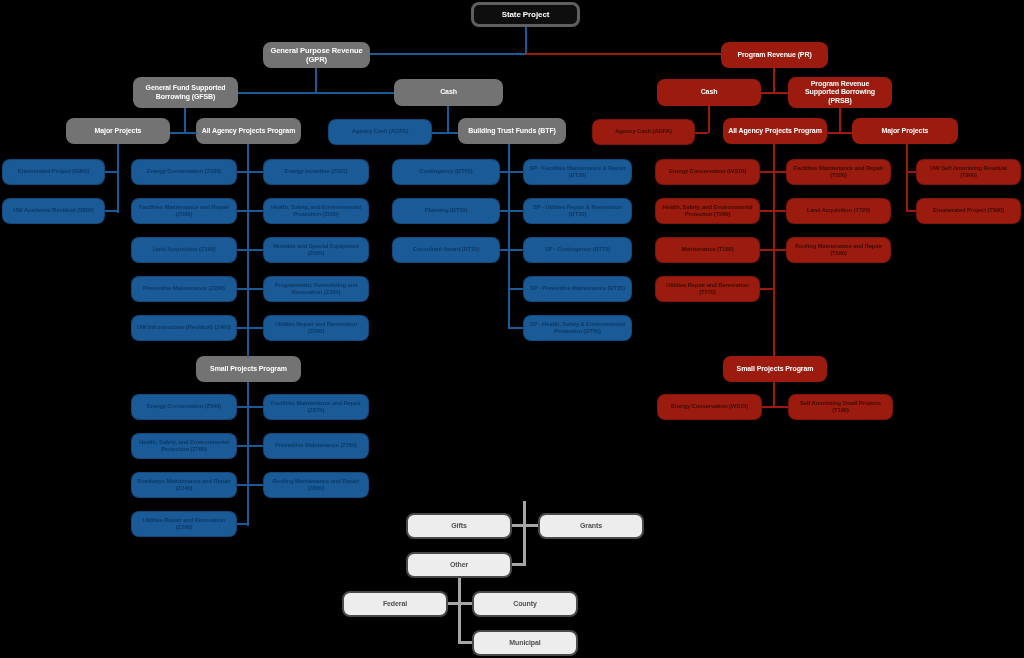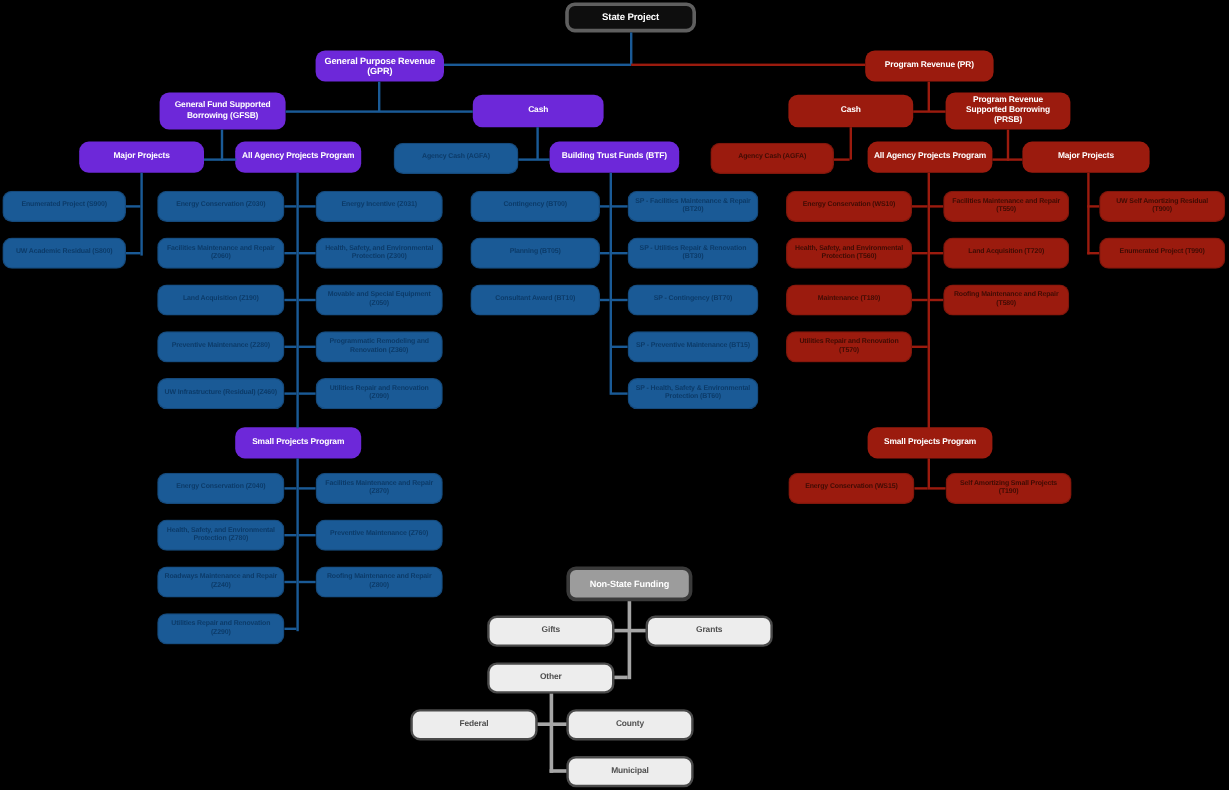--- a/index.html
+++ b/index.html
@@ -1,21 +1,21 @@
 <!DOCTYPE html>
 <html><head>
 <meta charset="utf-8">
 <style>
   *{margin:0;padding:0;box-sizing:border-box}
   html,body{background:#000}
   body{width:1024px;height:658px;position:relative;font-family:"Liberation Sans",sans-serif;overflow:hidden}
   #stage{position:absolute;left:0;top:0;width:1024px;height:658px}
   .box{position:absolute;display:flex;align-items:center;justify-content:center;text-align:center;
        border-radius:8px;font-weight:bold;line-height:1.22;padding:1px 5px;letter-spacing:-0.1px}
-  .bp{background:#6d28d9;color:#FFFFFF;font-size:7px}
+  .bp{background:#737373;color:#FFFFFF;font-size:7px}
   .big{font-size:7.6px}
   .bl{background:#1A5A96;color:#0C3B69;font-size:5.8px;border:1px solid rgba(0,0,0,.18)}
   .rp{background:#9B1B0E;color:#FFFFFF;font-size:7px}
   .rl{background:#9B1B0E;color:#3F0C04;font-size:5.8px;border:1px solid rgba(0,0,0,.18)}
   .root-box{background:#0E0E0E;border:3px solid #5F5F5F;color:#FFFFFF;font-size:8px}
   .ns-head{background:#9C9C9C;border:3px solid #3A3A3A;color:#FFFFFF;font-size:7.6px}
   .ns-leaf{background:#EDEDED;border:2px solid #4A4A4A;color:#4F4F4F;font-size:7px}
   .ln{position:absolute}
 </style>
 </head>
@@ -80,21 +80,20 @@
   <div class="box rl" style="left:655px;top:237px;width:105px;height:26px">Maintenance (T180)</div>
   <div class="box rl" style="left:655px;top:276px;width:105px;height:26px">Utilities Repair and Renovation (T570)</div>
   <div class="box rl" style="left:786px;top:159px;width:105px;height:26px">Facilities Maintenance and Repair (T550)</div>
   <div class="box rl" style="left:786px;top:198px;width:105px;height:26px">Land Acquisition (T720)</div>
   <div class="box rl" style="left:786px;top:237px;width:105px;height:26px">Roofing Maintenance and Repair (T580)</div>
   <div class="box rl" style="left:916px;top:159px;width:105px;height:26px">UW Self Amortizing Residual (T900)</div>
   <div class="box rl" style="left:916px;top:198px;width:105px;height:26px">Enumerated Project (T990)</div>
   <div class="box rl" style="left:657px;top:394px;width:105px;height:26px">Energy Conservation (WS15)</div>
   <div class="box rl" style="left:788px;top:394px;width:105px;height:26px">Self Amortizing Small Projects (T190)</div>
 
-  <div class="box ns-head" style="left:472px;top:472px;width:105px;height:29px">Non-State Funding</div>
   <div class="box ns-leaf" style="left:406px;top:513px;width:106px;height:26px">Gifts</div>
   <div class="box ns-leaf" style="left:538px;top:513px;width:106px;height:26px">Grants</div>
   <div class="box ns-leaf" style="left:406px;top:552px;width:106px;height:26px">Other</div>
   <div class="box ns-leaf" style="left:342px;top:591px;width:106px;height:26px">Federal</div>
   <div class="box ns-leaf" style="left:472px;top:591px;width:106px;height:26px">County</div>
   <div class="box ns-leaf" style="left:472px;top:630px;width:106px;height:26px">Municipal</div>
 
   <div class="ln" style="left:525px;top:27px;width:2px;height:27px;background:#1A5A96"></div>
   <div class="ln" style="left:370px;top:53px;width:156px;height:2px;background:#1A5A96"></div>
   <div class="ln" style="left:315px;top:68px;width:2px;height:25px;background:#1A5A96"></div>

